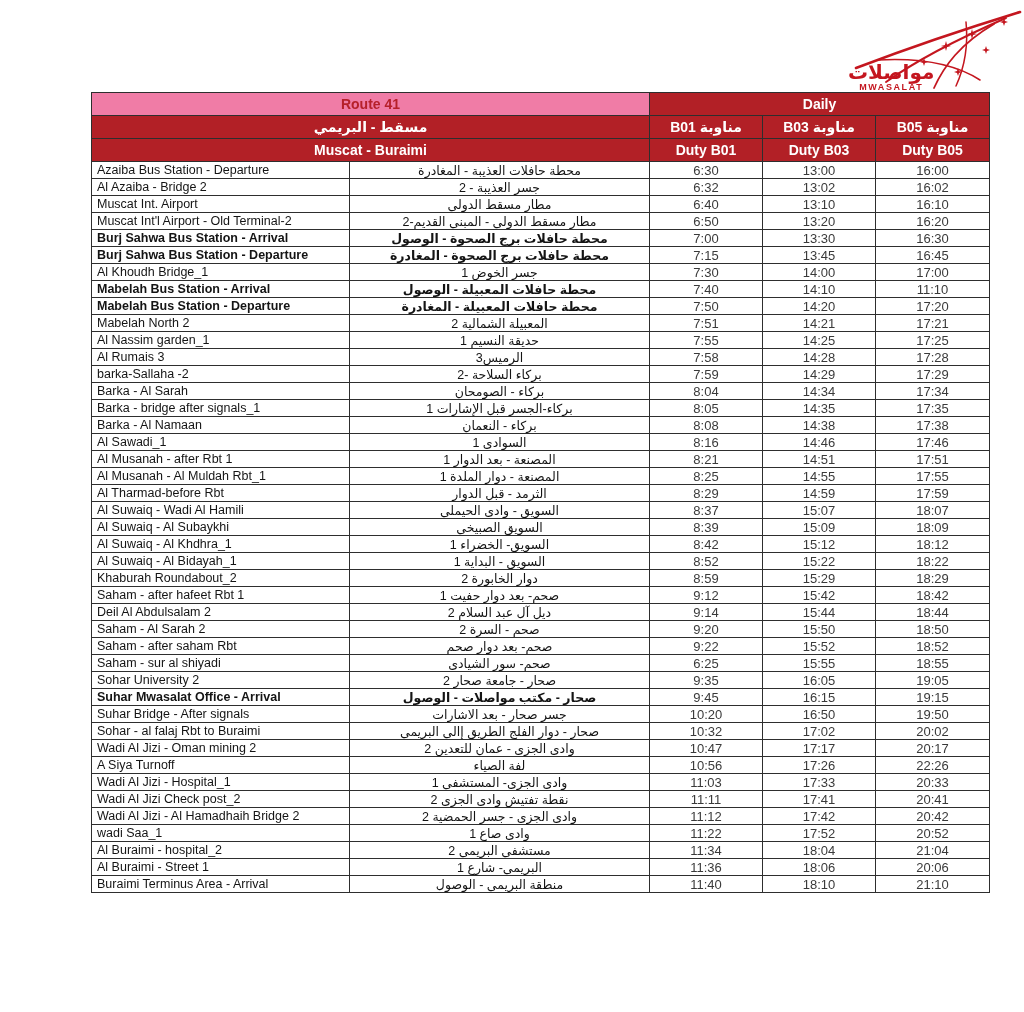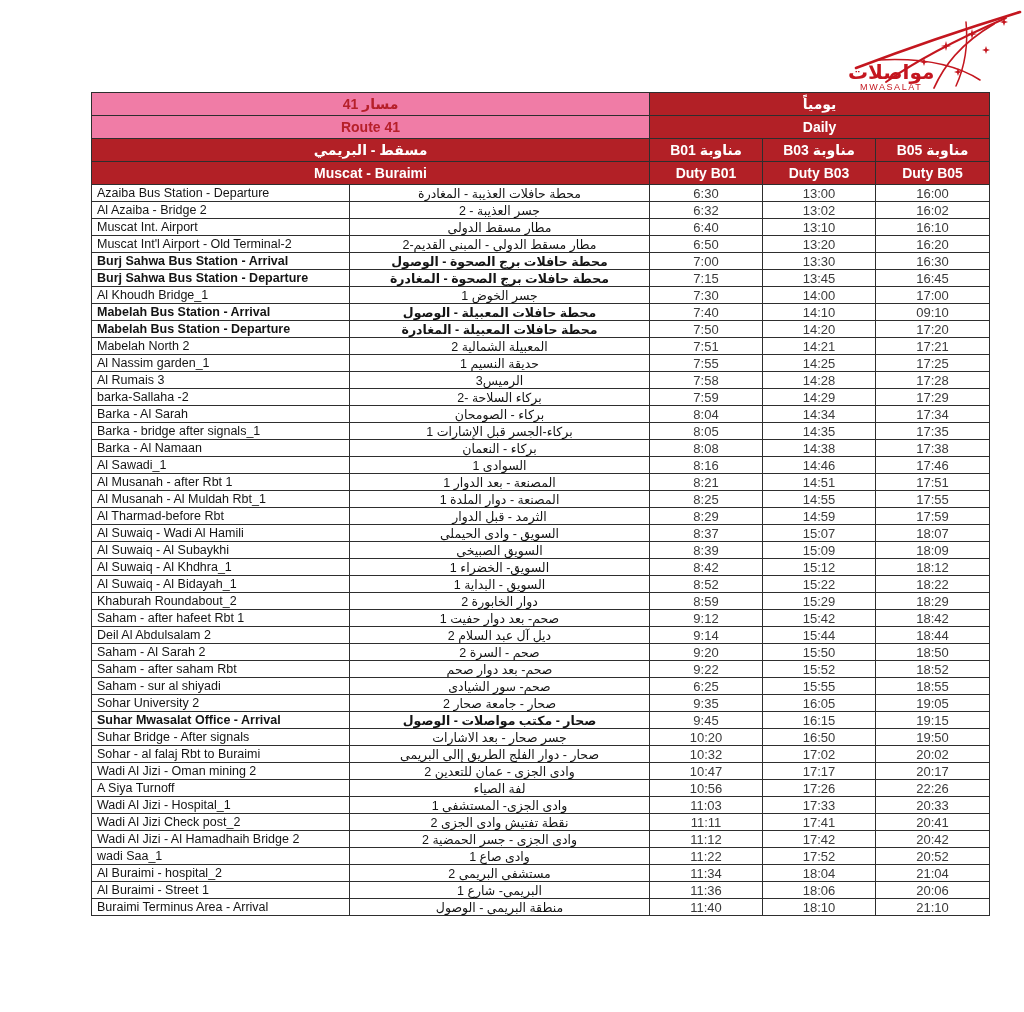--- a/index.html
+++ b/index.html
@@ -23,21 +23,21 @@
   }
 
   
   .logo { position: absolute; top: 8px; right: 22px; width: 182px; height: 84px; }
   .logo svg { position: absolute; left: 0; top: 0; }
   .logo-text {
     position: absolute; left: 2px; bottom: 0;
     text-align: center; color: var(--brand); line-height: 1.02;
   }
   .logo-ar { font-size: 20px; font-weight: bold; }
-  .logo-en { font-size: 9px; font-weight: normal; letter-spacing: 1.6px; }
+  .logo-en { font-size: 9px; font-weight: bold; letter-spacing: 1.6px; }
 
   
   table.timetable {
     position: absolute; left: 65px; top: 92px; width: 898px;
     border-collapse: collapse; table-layout: fixed;
   }
   th, td {
     border: 1px solid var(--border);
     padding: 0 5px;
     white-space: nowrap; overflow: hidden;
@@ -85,24 +85,20 @@
   <table class="timetable">
     <colgroup>
       <col style="width:258px">
       <col style="width:300px">
       <col style="width:113px">
       <col style="width:113px">
       <col style="width:114px">
     </colgroup>
     <thead>
       <tr>
-        <th colspan="2" class="hdr-pink rtl">مسار 41</th>
-        <th colspan="3" class="hdr-red rtl">يومياً</th>
-      </tr>
-      <tr>
         <th colspan="2" class="hdr-pink">Route 41</th>
         <th colspan="3" class="hdr-red">Daily</th>
       </tr>
       <tr>
         <th colspan="2" class="hdr-red rtl">مسقط - البريمي</th>
         <th class="hdr-red rtl">مناوبة B01</th>
         <th class="hdr-red rtl">مناوبة B03</th>
         <th class="hdr-red rtl">مناوبة B05</th>
       </tr>
       <tr>
@@ -160,21 +156,21 @@
     <td class="ar">جسر الخوض 1</td>
     <td class="time">7:30</td>
     <td class="time">14:00</td>
     <td class="time">17:00</td>
   </tr>
         <tr class="bold">
     <td class="en">Mabelah Bus Station - Arrival</td>
     <td class="ar">محطة حافلات المعبيلة - الوصول</td>
     <td class="time">7:40</td>
     <td class="time">14:10</td>
-    <td class="time">09:10</td>
+    <td class="time">11:10</td>
   </tr>
         <tr class="bold">
     <td class="en">Mabelah Bus Station - Departure</td>
     <td class="ar">محطة حافلات المعبيلة - المغادرة</td>
     <td class="time">7:50</td>
     <td class="time">14:20</td>
     <td class="time">17:20</td>
   </tr>
         <tr>
     <td class="en">Mabelah North  2</td>

